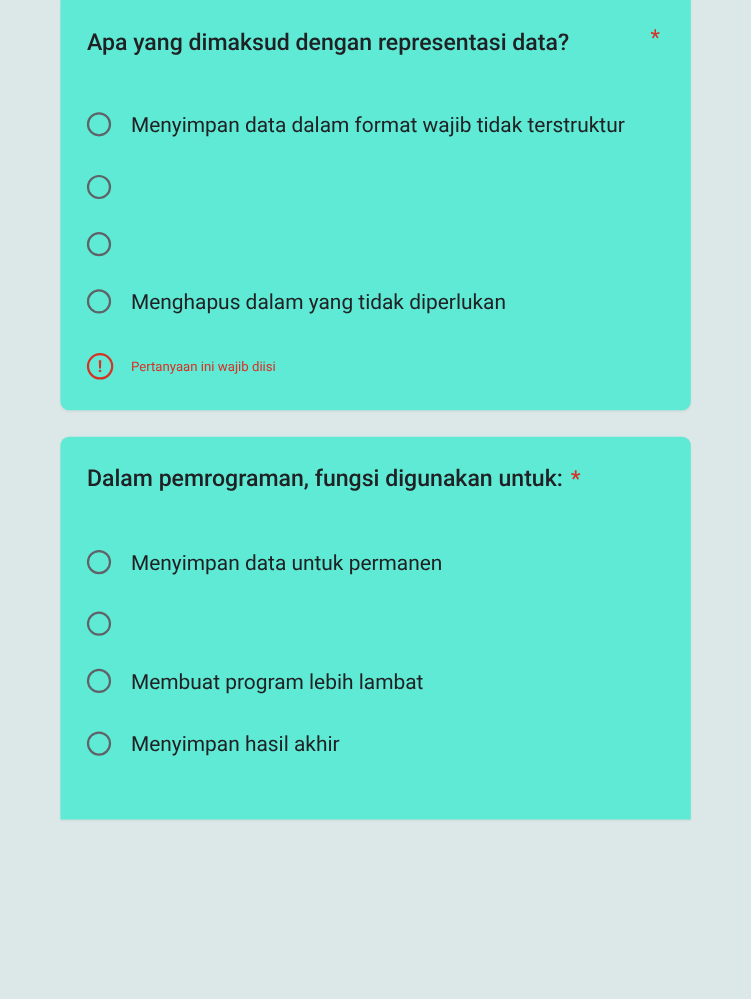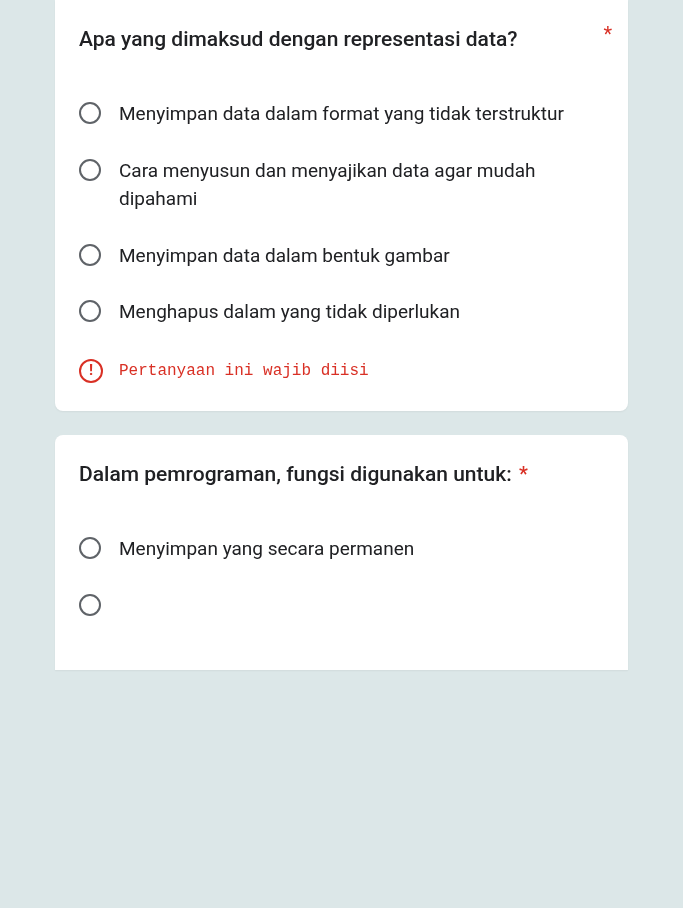--- a/index.html
+++ b/index.html
@@ -9,23 +9,23 @@
     }
     body {
       font-family: Roboto, 'Helvetica Neue', Arial, sans-serif;
       background: #dce7e8;
       width: 683px;
       height: 908px;
       overflow: hidden;
       padding: 0 55px;
     }
     .card {
-      background: #ffffff;
+      background: #5eead4;
       border-radius: 8px;
-      padding: 24px 16px 28px 24px;
+      padding: 24px 28px 28px 24px;
       margin-bottom: 24px;
       box-shadow: 0 1px 2px rgba(0,0,0,0.05);
     }
     .card:first-child {
       border-top-left-radius: 0;
       border-top-right-radius: 0;
       margin-top: 0;
     }
     .card:last-child {
       border-bottom-left-radius: 0;
@@ -88,22 +88,21 @@
       flex: 0 0 auto;
     }
     .error-icon .bang {
       color: #d93025;
       font-weight: 700;
       font-size: 15px;
       line-height: 1;
     }
     .error-text {
       color: #d93025;
-      font-size: 16px;
-      font-family: Liberation Mono, monospace;
+      font-size: 12px;
     }
     .page {
       display: flex;
       flex-direction: column;
       height: 908px;
     }
     .card.cut-bottom {
       padding-bottom: 40px;
     }
   </style>
@@ -113,29 +112,27 @@
 <div class="page">
 
   <div class="card">
     <div class="qheader">
       <div class="qtitle">Apa yang dimaksud dengan representasi data?</div>
       <div class="req">*</div>
     </div>
 
     <div class="option">
       <div class="radio"></div>
-      <div class="opt-label">Menyimpan data dalam format yang tidak terstruktur</div>
+      <div class="opt-label">Menyimpan data dalam format wajib tidak terstruktur</div>
     </div>
     <div class="option">
       <div class="radio"></div>
-      <div class="opt-label">Cara menyusun dan menyajikan data agar mudah dipahami</div>
     </div>
     <div class="option">
       <div class="radio"></div>
-      <div class="opt-label">Menyimpan data dalam bentuk gambar</div>
     </div>
     <div class="option">
       <div class="radio"></div>
       <div class="opt-label">Menghapus dalam yang tidak diperlukan</div>
     </div>
 
     <div class="error-row">
       <div class="error-icon">
         <span class="bang">!</span>
       </div>
@@ -146,20 +143,28 @@
   <div class="card cut-bottom">
     <div class="qheader">
       <div class="qtitle">
         <span>Dalam pemrograman, fungsi digunakan untuk:</span>
         <span class="req" style="margin-left:2px;">*</span>
       </div>
     </div>
 
     <div class="option">
       <div class="radio"></div>
-      <div class="opt-label">Menyimpan yang secara permanen</div>
+      <div class="opt-label">Menyimpan data untuk permanen</div>
     </div>
     <div class="option">
       <div class="radio"></div>
+    </div>
+    <div class="option">
+      <div class="radio"></div>
+      <div class="opt-label">Membuat program lebih lambat</div>
+    </div>
+    <div class="option">
+      <div class="radio"></div>
+      <div class="opt-label">Menyimpan hasil akhir</div>
     </div>
   </div>
 
 </div>
 
 </body></html>

